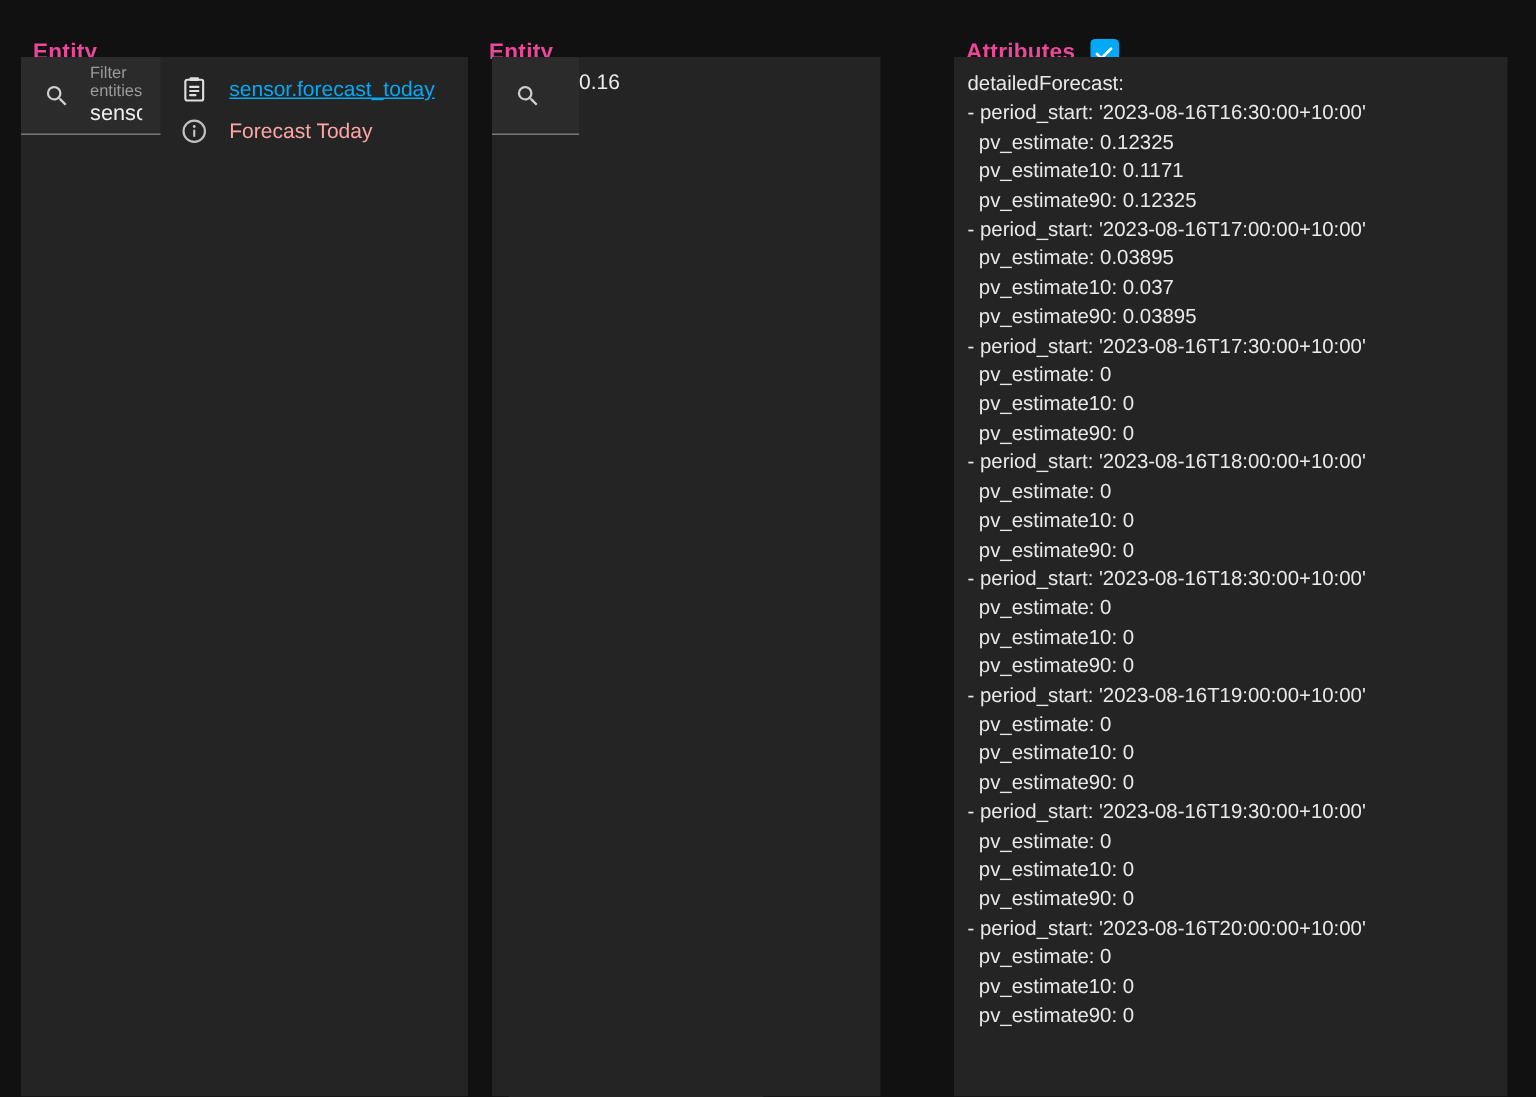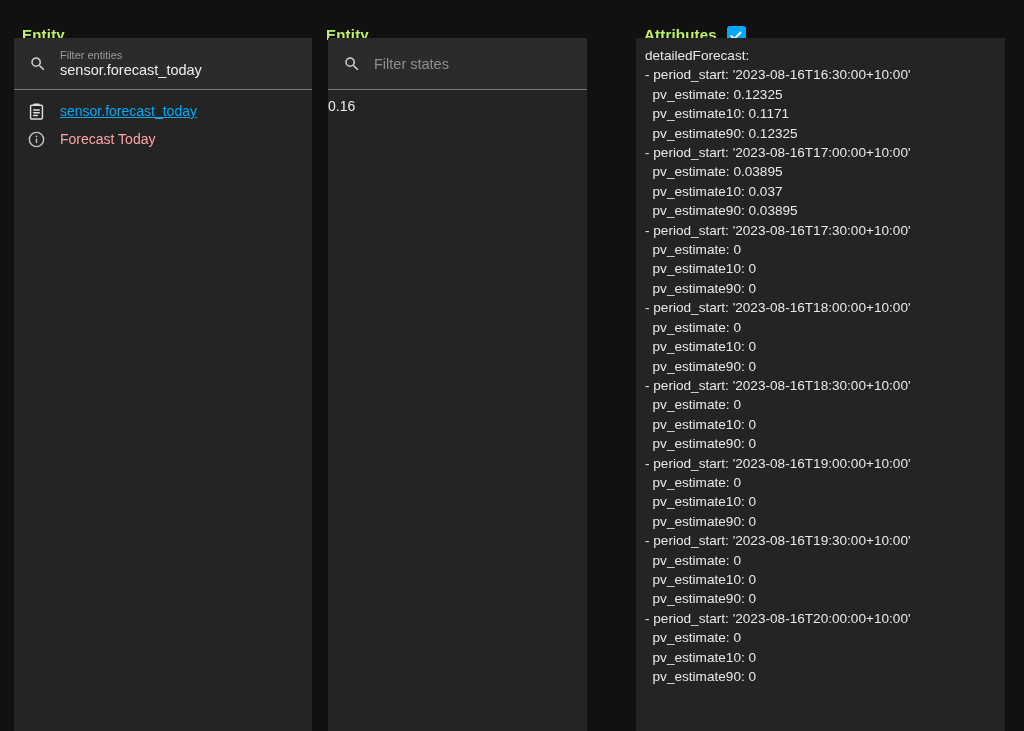--- a/index.html
+++ b/index.html
@@ -13,21 +13,21 @@
   }
 
   
   .col-head {
     position: absolute;
     top: 0; height: 48px;
     display: flex;
     align-items: flex-end;
     padding: 0 0 5px 8px;
     gap: 10px;
-    color: #bef264;
+    color: #ec4899;
     font-size: 15px;
     font-weight: bold;
     letter-spacing: 0.2px;
   }
   .head-entity { left: 14px;  width: 298px; }
   .head-state  { left: 318px; width: 313px; }
   .head-attr   { left: 636px; width: 369px; }
 
   .checkbox {
     width: 19px; height: 19px;
@@ -37,21 +37,21 @@
     margin-bottom: -2px;
     cursor: pointer;
   }
 
   
   .col {
     position: absolute;
     top: 38px; bottom: 0;
     background: #242424;
     display: flex;
-    flex-direction: column;
+    flex-direction: row;
   }
   .col-entity { left: 14px;  width: 298px; }
   .col-state  { left: 328px; width: 259px; }
   .col-attr   { left: 636px; width: 369px; }
 
   .filter-box {
     flex: 0 0 52px;
     height: 52px;
     background: #2b2b2b;
     border-bottom: 1px solid #787878;

